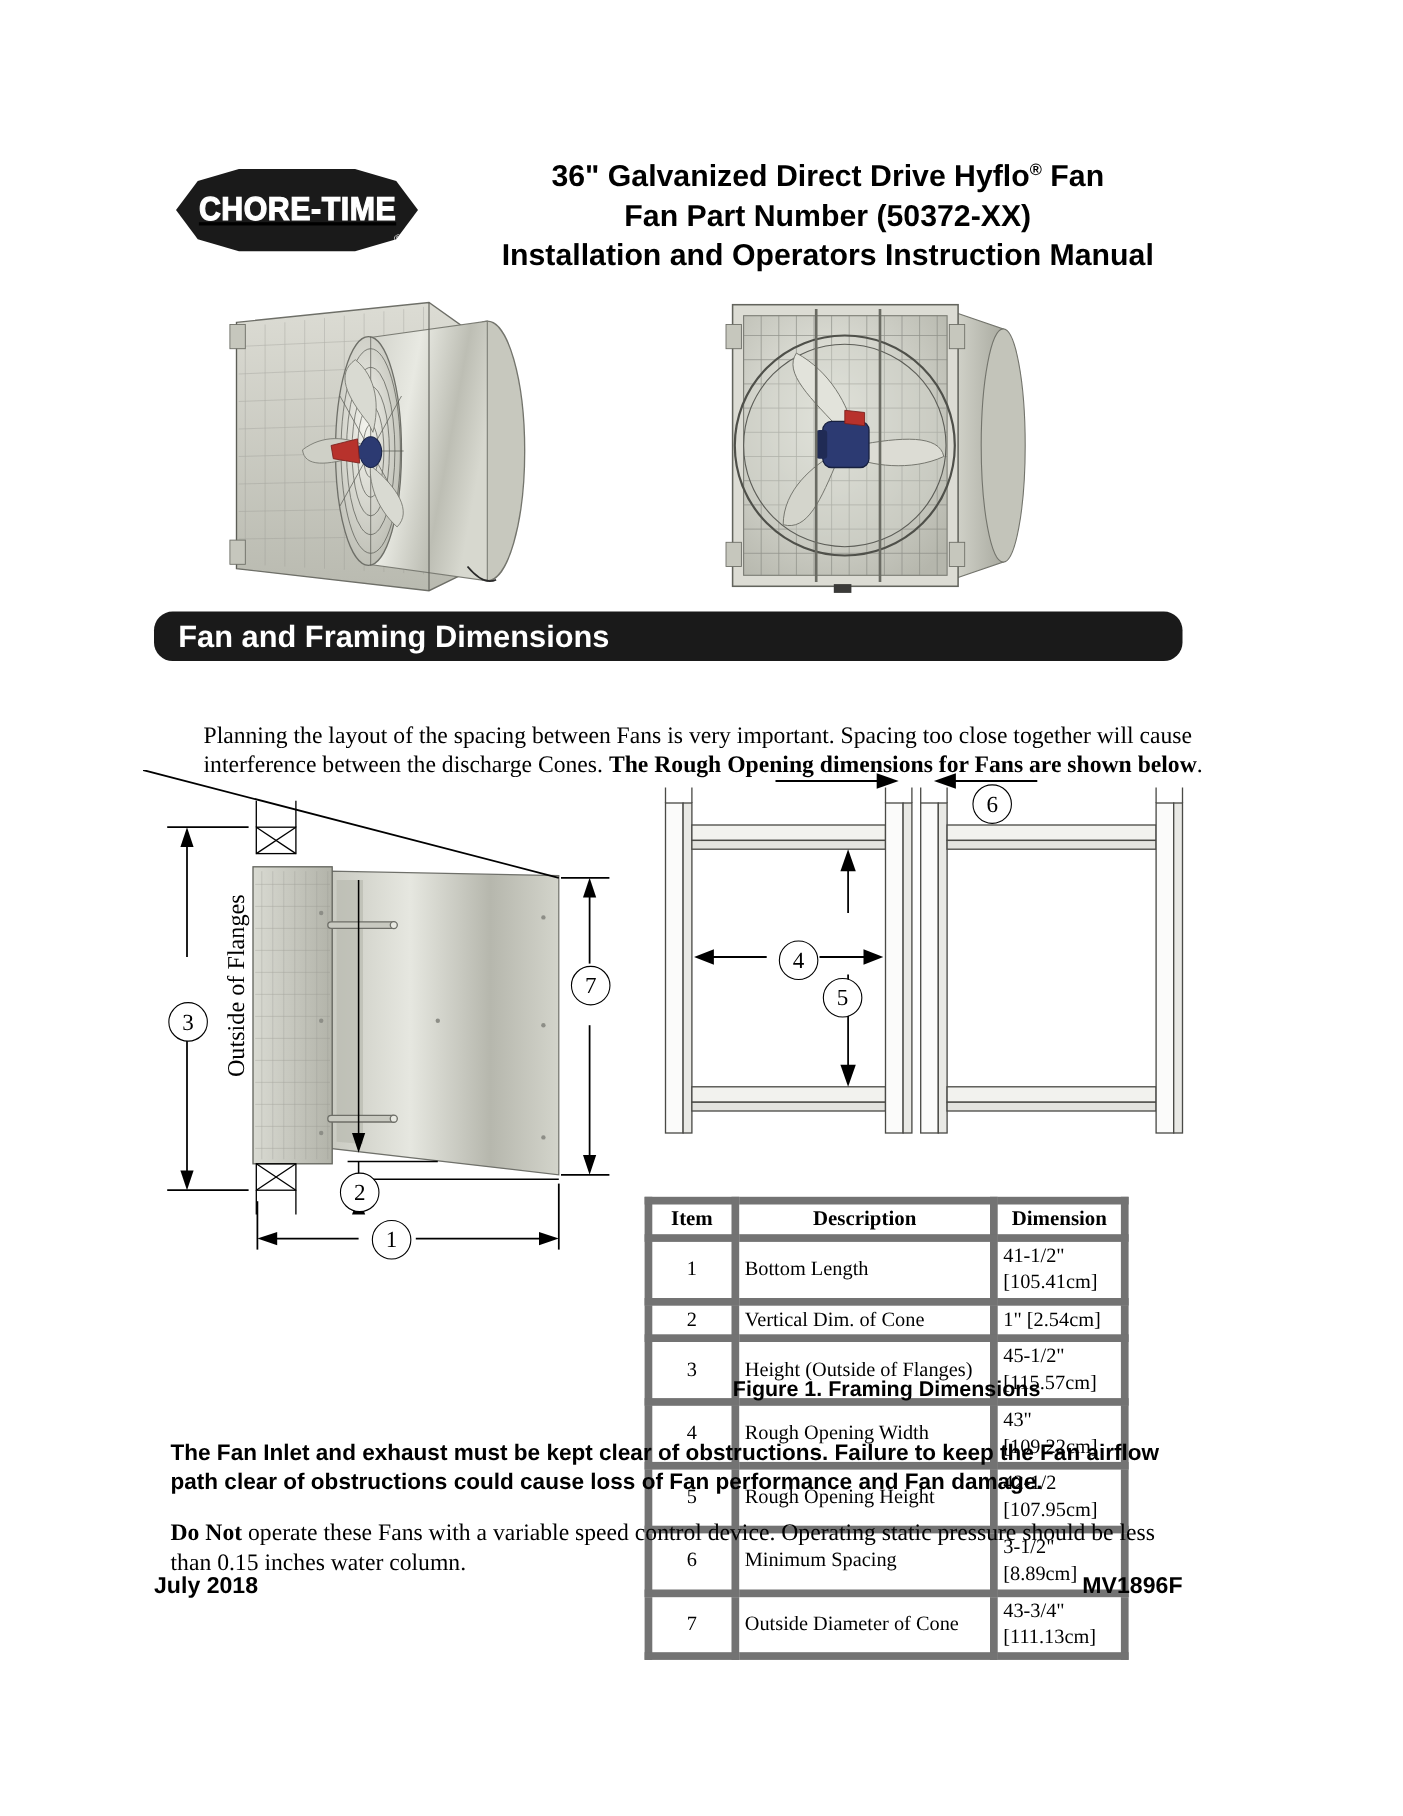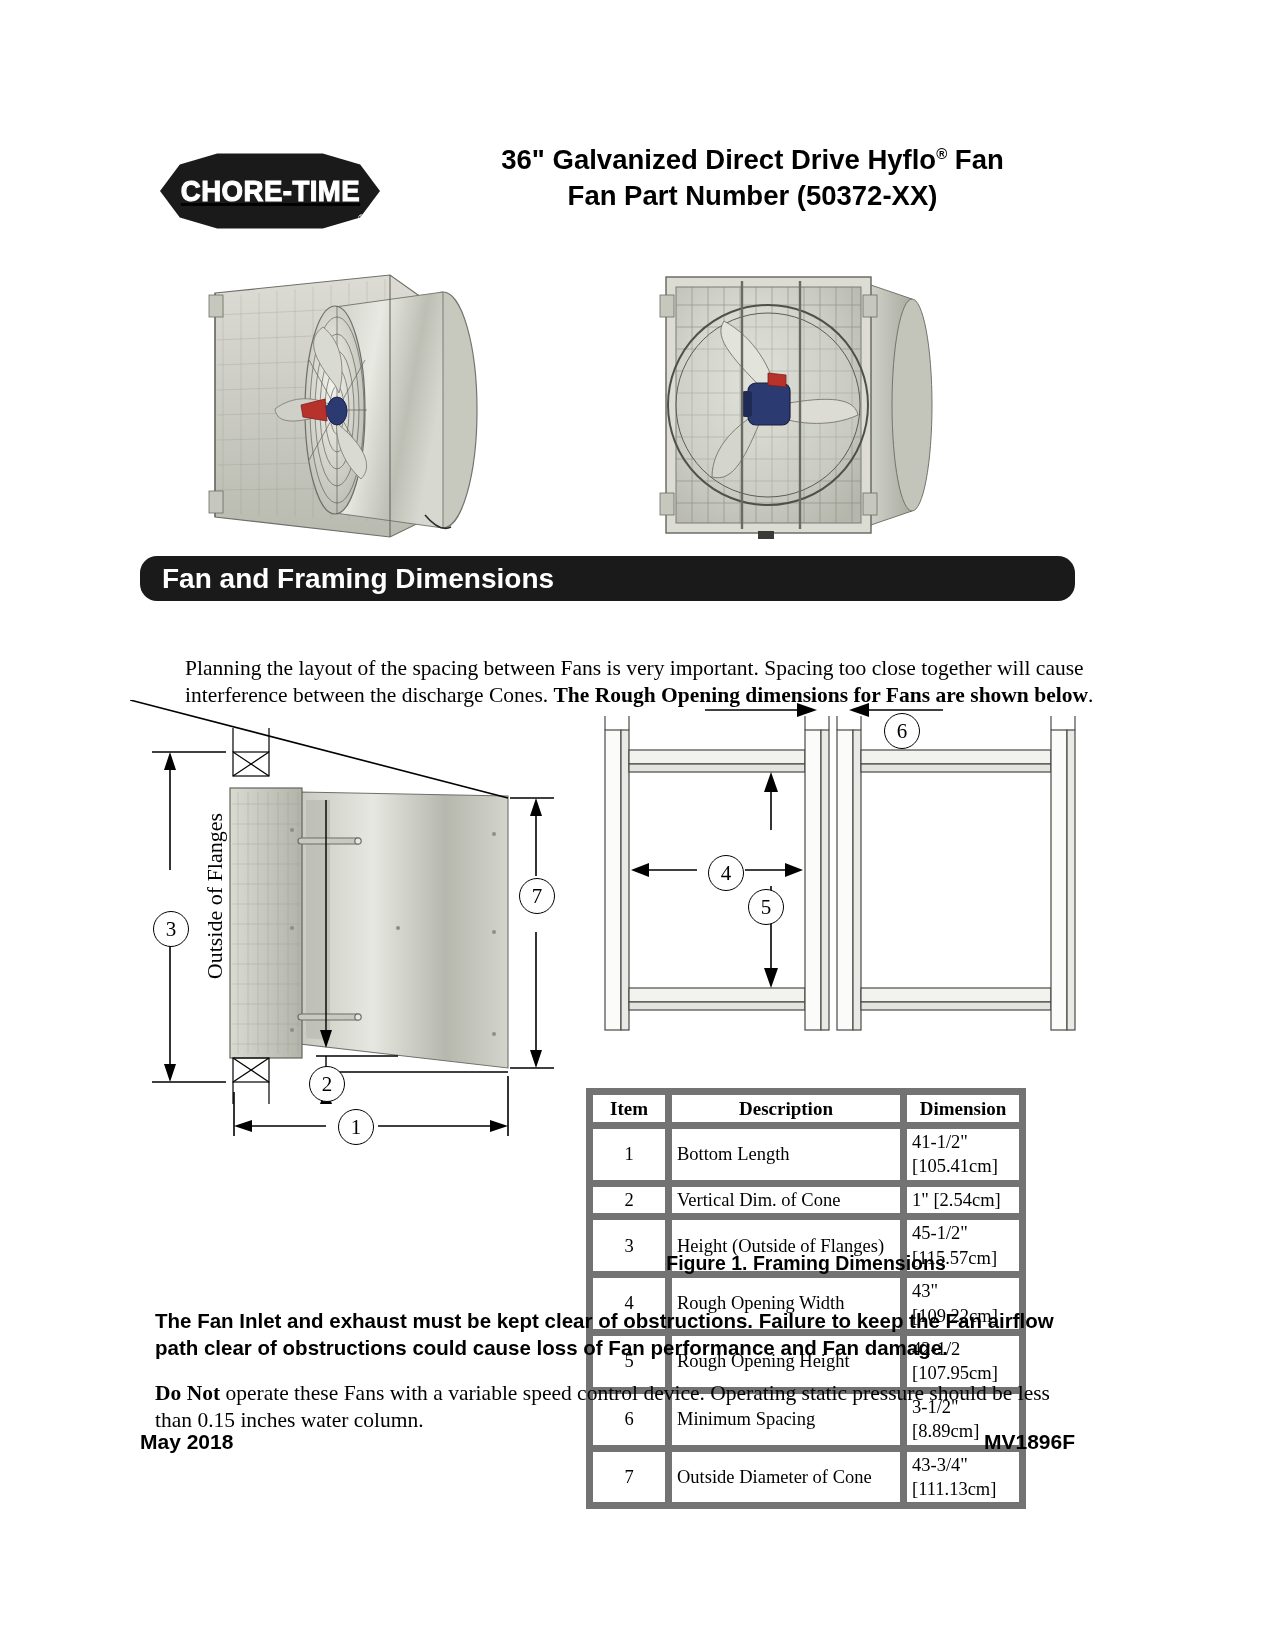--- a/index.html
+++ b/index.html
@@ -79,20 +79,21 @@
   <div class="header">
     <div class="logo">
       <div class="logo-shape">
         <span class="logo-text">CHORE-TIME</span>
         <span class="logo-reg">®</span>
       </div>
     </div>
     <div class="title-block">
       <div><span>36" Galvanized Direct Drive Hyflo</span><sup>®</sup><span> Fan</span></div>
       <div>Fan Part Number (50372-XX)</div>
+      <div>Installation and Operators Instruction Manual</div>
     </div>
   </div>
 
   <div class="photos">
 
     <svg class="photo photo-left" viewBox="0 0 360 280">
       <defs>
         <linearGradient id="coneG" x1="0" y1="0" x2="1" y2="0.4">
           <stop offset="0%" stop-color="#cfd0c8"></stop>
             <stop offset="40%" stop-color="#e8e9e2"></stop>
@@ -482,17 +483,17 @@
     </table>
   </div>
 
   <div class="fig-caption">Figure 1. Framing Dimensions</div>
 
   <p class="warn">The Fan Inlet and exhaust must be kept clear of obstructions. Failure to keep the Fan airflow path clear of obstructions could cause loss of Fan performance and Fan damage.</p>
 
   <p class="donot"><b>Do Not</b><span> operate these Fans with a variable speed control device. Operating static pressure should be less than 0.15 inches water column.</span></p>
 
   <div class="footer">
-    <span class="left">May 2018</span>
+    <span class="left">July 2018</span>
     <span class="right">MV1896F</span>
   </div>
 
 </div>
 
 </body></html>

